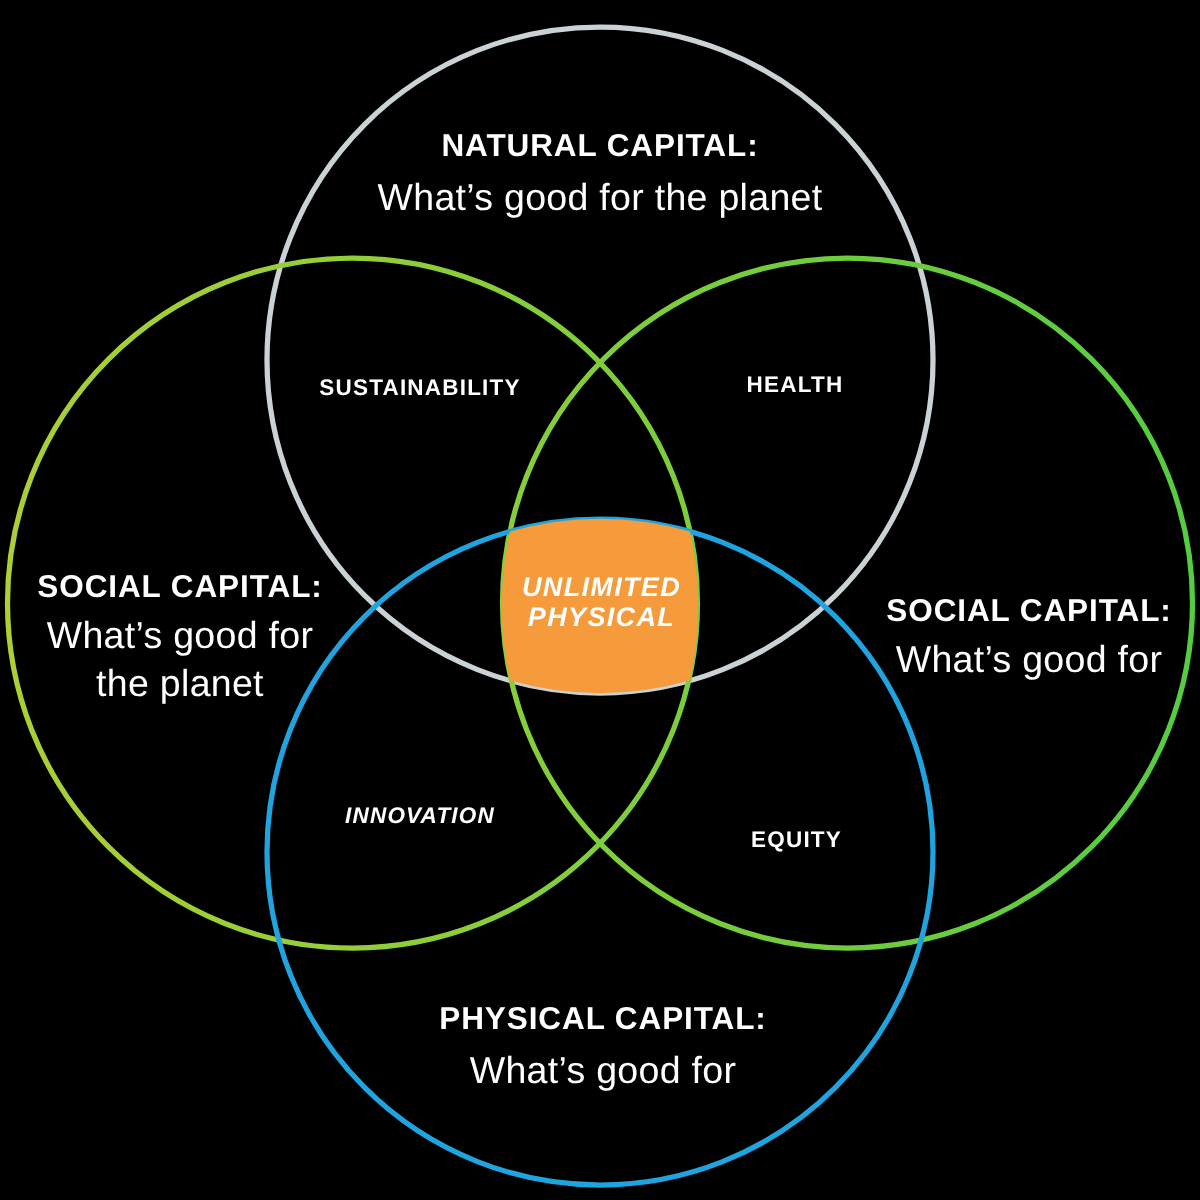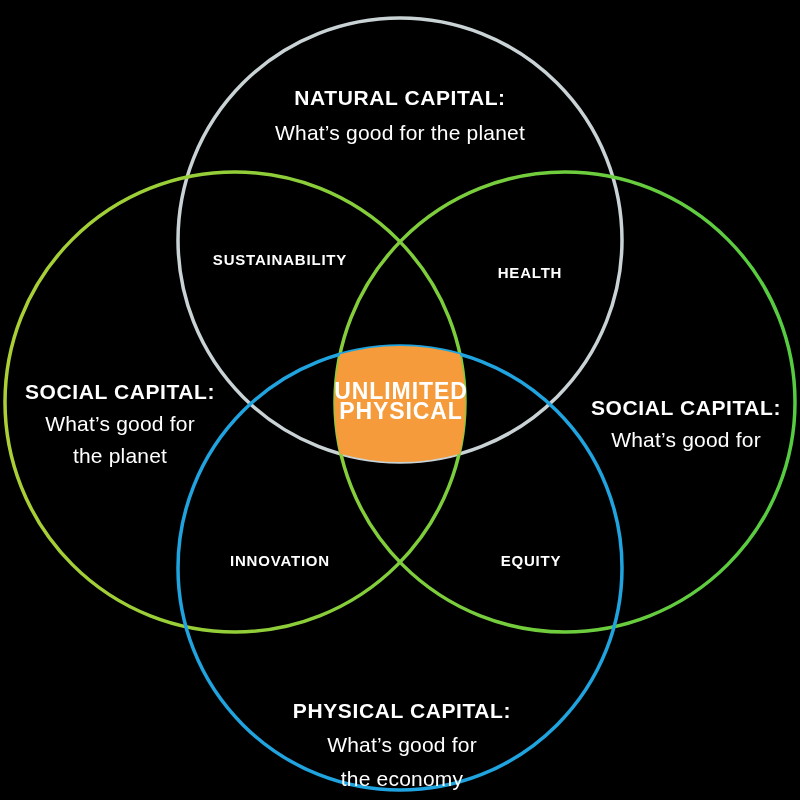--- a/index.html
+++ b/index.html
@@ -6,28 +6,29 @@
   .stage{
     position:relative;width:800px;height:800px;background:#000;overflow:hidden;
     font-family:"Liberation Sans",sans-serif;
   }
   .stage svg{position:absolute;left:0;top:0;}
   .lbl{
     position:absolute;color:#fff;text-align:center;white-space:nowrap;
     transform:translate(-50%,-50%);
   }
   .cap{font-weight:bold;font-size:21px;letter-spacing:0.6px;}
-  .sub{font-weight:normal;font-size:21px;letter-spacing:0.2px;}
+  .sub{font-weight:normal;font-size:25px;letter-spacing:0.2px;}
   .block-top{line-height:35px;}
   .block-side{line-height:32px;}
   .block-bottom{line-height:34px;}
   .zone{font-weight:bold;font-size:15px;letter-spacing:0.8px;}
   .center-label{
-    font-weight:bold;font-size:23px;letter-spacing:0.9px;line-height:20px;
+    font-weight:bold;font-size:18px;letter-spacing:0.9px;line-height:20px;
     text-align:center;
+    font-style:italic;
   }
 </style>
 </head>
 <body>
 
 <div class="stage">
 
   <svg viewBox="0 0 800 800" width="800" height="800">
     <defs>
       <linearGradient id="greenGrad" gradientUnits="userSpaceOnUse" x1="0" y1="0" x2="800" y2="0">
@@ -60,31 +61,30 @@
     <div class="cap">SOCIAL CAPITAL:</div>
     <div class="sub">What’s good for</div>
     <div class="sub">the planet</div>
   </div>
 
   <div class="lbl block-side" style="left:686px;top:424px;">
     <div class="cap">SOCIAL CAPITAL:</div>
     <div class="sub">What’s good for</div>
   </div>
 
-  <div class="lbl block-bottom" style="left:402px;top:697px;margin-top:48px;">
+  <div class="lbl block-bottom" style="left:402px;top:697px;">
     <div class="cap">PHYSICAL CAPITAL:</div>
     <div class="sub">What’s good for</div>
-    <div class="sub">the economy</div>
   </div>
 
   <div class="lbl zone" style="left:280px;top:259px;">SUSTAINABILITY</div>
 
-  <div class="lbl zone" style="left:530px;top:272px;">HEALTH</div>
+  <div class="lbl zone" style="left:530px;top:257px;">HEALTH</div>
 
-  <div class="lbl zone" style="left:280px;top:560px;">INNOVATION</div>
+  <div class="lbl zone" style="left:280px;top:544px;font-style:italic;">INNOVATION</div>
 
   <div class="lbl zone" style="left:531px;top:560px;">EQUITY</div>
 
   <div class="lbl center-label" style="left:401px;top:401px;">
     <div>UNLIMITED</div>
     <div>PHYSICAL</div>
   </div>
 
 </div>
 

